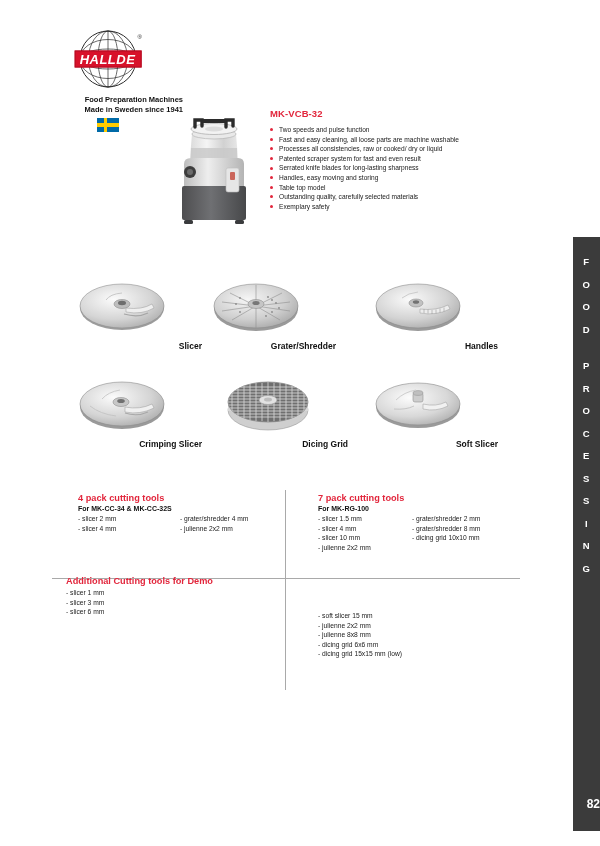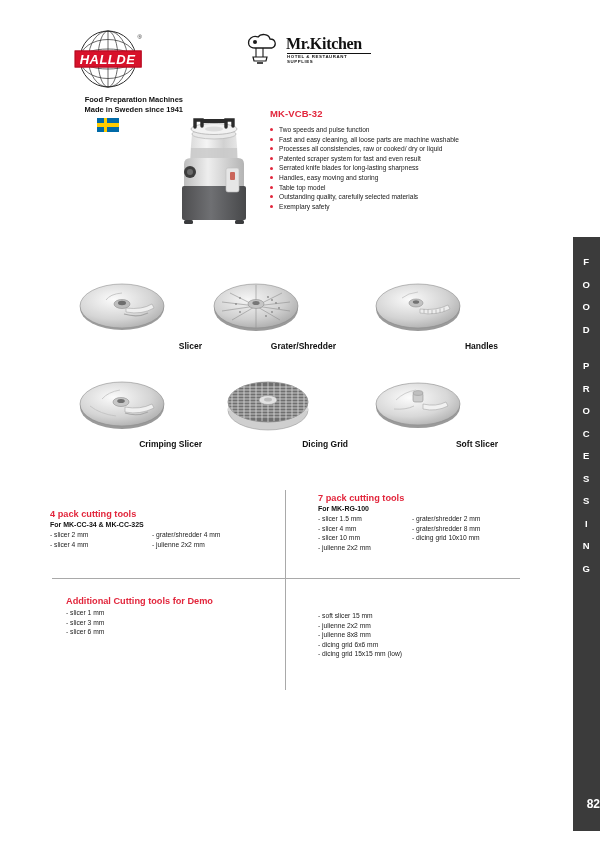--- a/index.html
+++ b/index.html
@@ -85,32 +85,20 @@
     <div class="hallde-tag">
       <div>Food Preparation Machines</div>
       <div>Made in Sweden since 1941</div>
     </div>
     <div class="flag">
       <div class="fh"></div>
         <div class="fv"></div>
     </div>
   </div>
 
-  <div id="mrkitchen">
-    <svg width="42" height="36" viewBox="0 0 42 36">
-      <path d="M6 12 C4 6 10 2 15 4 C18 0 26 1 27 6 C33 6 34 13 29 15 L12 15 C8 15 7 14 6 12 Z" fill="none" stroke="#1a1a1a" stroke-width="1.3"></path>
-      <path d="M13 15 L13 24 M20 15 L20 24" stroke="#1a1a1a" stroke-width="1.1"></path>
-      <path d="M10 24 L24 24 L23 28 L11 28 Z" fill="none" stroke="#1a1a1a" stroke-width="1.2"></path>
-      <circle cx="12" cy="9" r="2" fill="#1a1a1a"></circle>
-      <path d="M14 30 L20 30" stroke="#1a1a1a" stroke-width="1.6"></path>
-    </svg>
-    <div class="mk-name">Mr.Kitchen</div>
-    <div class="mk-rule"></div>
-    <div class="mk-sub">HOTEL &amp; RESTAURANT SUPPLIES</div>
-  </div>
 
   <div id="machine">
     <svg width="96" height="116" viewBox="0 0 96 116">
       <defs>
         <linearGradient id="bowlG" x1="0" y1="0" x2="1" y2="0">
           <stop offset="0" stop-color="#d9d9d9"></stop>
             <stop offset=".35" stop-color="#f4f4f4"></stop>
           <stop offset=".7" stop-color="#cfcfcf"></stop>
             <stop offset="1" stop-color="#e6e6e6"></stop>
         </linearGradient>
@@ -309,21 +297,21 @@
         <path d="M24 24 Q32 16 44 14" fill="none" stroke="#cecece" stroke-width="1"></path>
         <path d="M42 30 Q34 34 22 33" fill="none" stroke="#bcbcbc" stroke-width=".8"></path>
       </svg>
     </div>
     <div class="disc-cap">Soft Slicer</div>
   </div>
 
   <div class="vrule"></div>
   <div class="hrule"></div>
 
-  <div class="sec" style="left:50px;top:493px;width:210px;margin-top:16px;">
+  <div class="sec" style="left:78px;top:493px;width:210px;">
     <div class="sec-title">4 pack cutting tools</div>
     <div class="sec-sub">For MK-CC-34 &amp; MK-CC-32S</div>
     <div class="cols">
       <ul class="lst" style="width:88px;">
         <li>- slicer 2 mm</li>
         <li>- slicer 4 mm</li>
       </ul>
       <ul class="lst">
         <li>- grater/shredder 4 mm</li>
         <li>- julienne 2x2 mm</li>
@@ -342,21 +330,21 @@
         <li>- julienne 2x2 mm</li>
       </ul>
       <ul class="lst">
         <li>- grater/shredder 2 mm</li>
         <li>- grater/shredder 8 mm</li>
         <li>- dicing grid 10x10 mm</li>
       </ul>
     </div>
   </div>
 
-  <div class="sec" style="left:66px;top:596px;width:215px;">
+  <div class="sec" style="left:66px;top:576px;width:215px;">
     <div class="sec-title">Additional Cutting tools for Demo</div>
     <ul class="lst" style="margin-top:2px;">
       <li>- slicer 1 mm</li>
       <li>- slicer 3 mm</li>
       <li>- slicer 6 mm</li>
     </ul>
   </div>
 
   <div class="sec" style="left:318px;top:611px;width:210px;">
     <ul class="lst">

